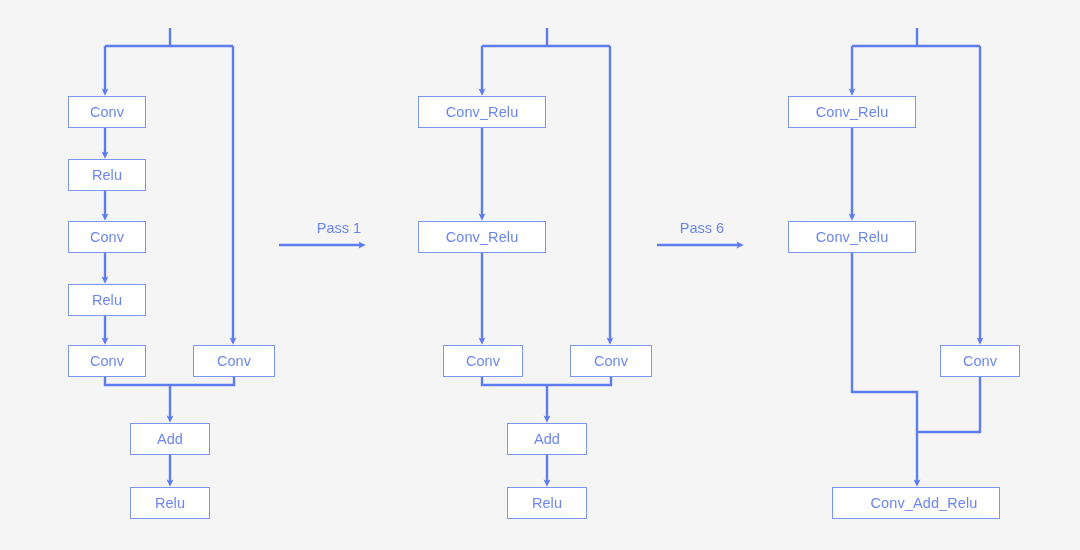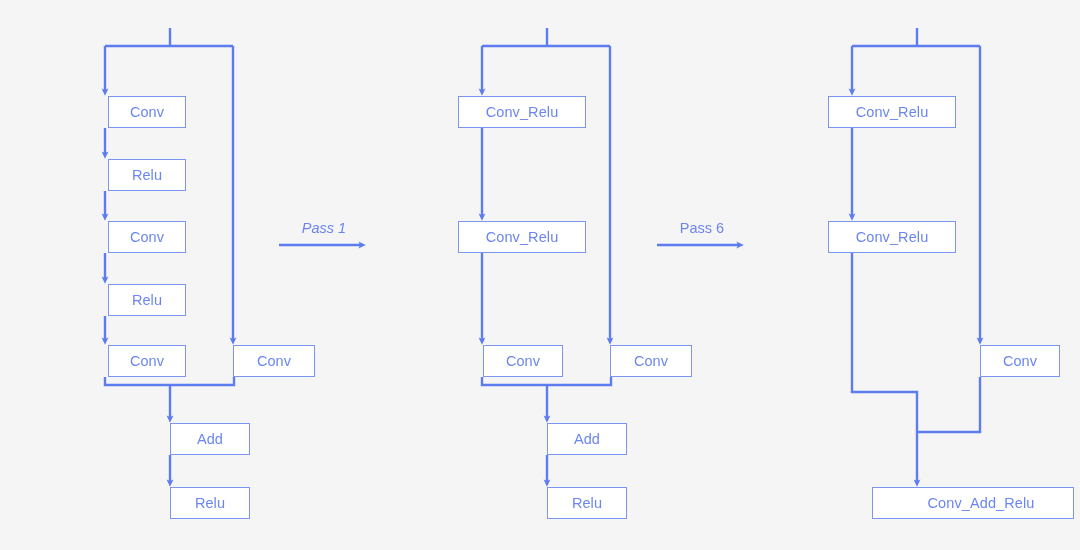--- a/index.html
+++ b/index.html
@@ -34,21 +34,20 @@
     background: #ffffff;
     border: 1.6px solid #7B95F2;
     color: #6B86F0;
     font-size: 14.5px;
     line-height: 1;
     display: flex;
     align-items: center;
     justify-content: center;
     white-space: nowrap;
     letter-spacing: 0.1px;
-    margin-left: 40px;
   }
   .pass-label {
     position: absolute;
     color: #6B86F0;
     font-size: 14.5px;
     line-height: 1;
     white-space: nowrap;
     text-align: center;
   }
 </style>
@@ -112,29 +111,29 @@
 
   <div class="node" style="left:68px;  top:96px;  width:78px; height:32px;">Conv</div>
   <div class="node" style="left:68px;  top:159px; width:78px; height:32px;">Relu</div>
   <div class="node" style="left:68px;  top:221px; width:78px; height:32px;">Conv</div>
   <div class="node" style="left:68px;  top:284px; width:78px; height:32px;">Relu</div>
   <div class="node" style="left:68px;  top:345px; width:78px; height:32px;">Conv</div>
   <div class="node" style="left:193px; top:345px; width:82px; height:32px;">Conv</div>
   <div class="node" style="left:130px; top:423px; width:80px; height:32px;">Add</div>
   <div class="node" style="left:130px; top:487px; width:80px; height:32px;">Relu</div>
 
-  <div class="pass-label" style="left:279px; top:221px; width:90px;font-style:italic;">Pass 1</div>
+  <div class="pass-label" style="left:294px; top:221px; width:90px;">Pass 1</div>
 
   <div class="node" style="left:418px; top:96px;  width:128px; height:32px;">Conv_Relu</div>
   <div class="node" style="left:418px; top:221px; width:128px; height:32px;">Conv_Relu</div>
   <div class="node" style="left:443px; top:345px; width:80px;  height:32px;">Conv</div>
   <div class="node" style="left:570px; top:345px; width:82px;  height:32px;">Conv</div>
   <div class="node" style="left:507px; top:423px; width:80px;  height:32px;">Add</div>
   <div class="node" style="left:507px; top:487px; width:80px;  height:32px;">Relu</div>
 
   <div class="pass-label" style="left:657px; top:221px; width:90px;">Pass 6</div>
 
   <div class="node" style="left:788px; top:96px;  width:128px; height:32px;">Conv_Relu</div>
   <div class="node" style="left:788px; top:221px; width:128px; height:32px;">Conv_Relu</div>
   <div class="node" style="left:940px; top:345px; width:80px;  height:32px;">Conv</div>
-  <div class="node" style="left:832px; top:487px; width:202px; height:32px;padding-left:16px;">Conv_Add_Relu</div>
+  <div class="node" style="left:832px; top:487px; width:168px; height:32px;padding-left:16px;">Conv_Add_Relu</div>
 
 </div>
 
 </body></html>

